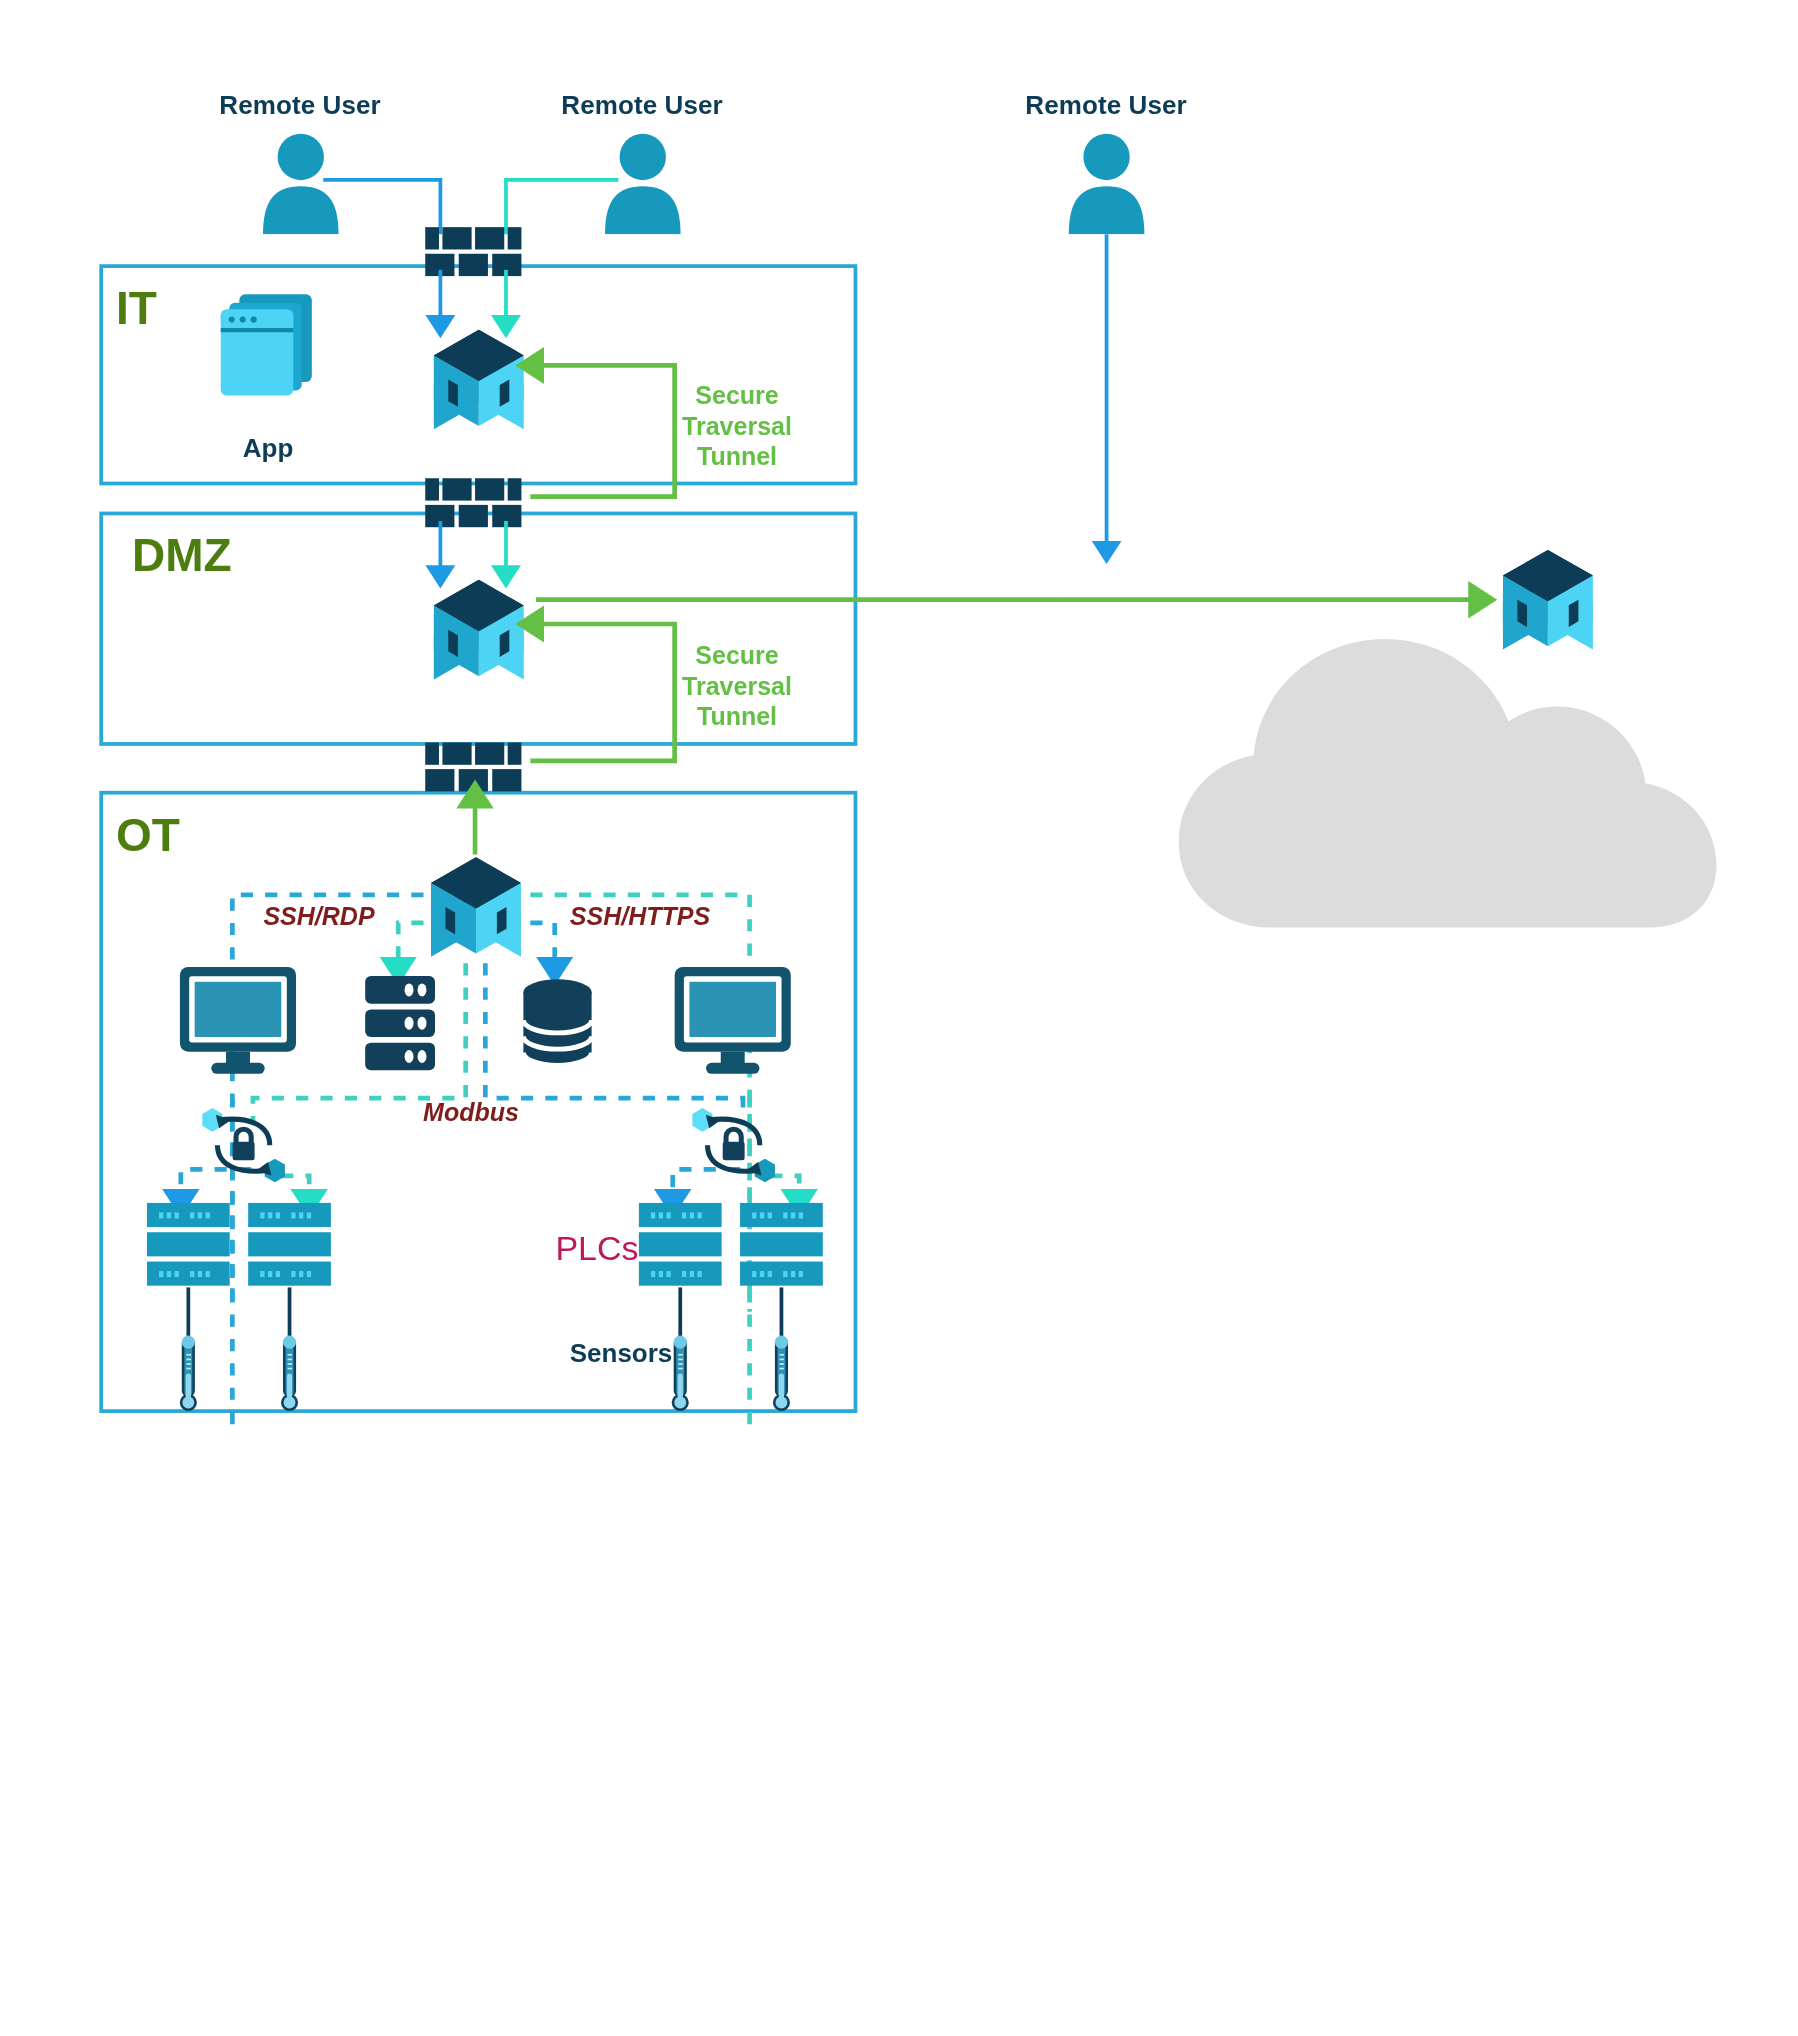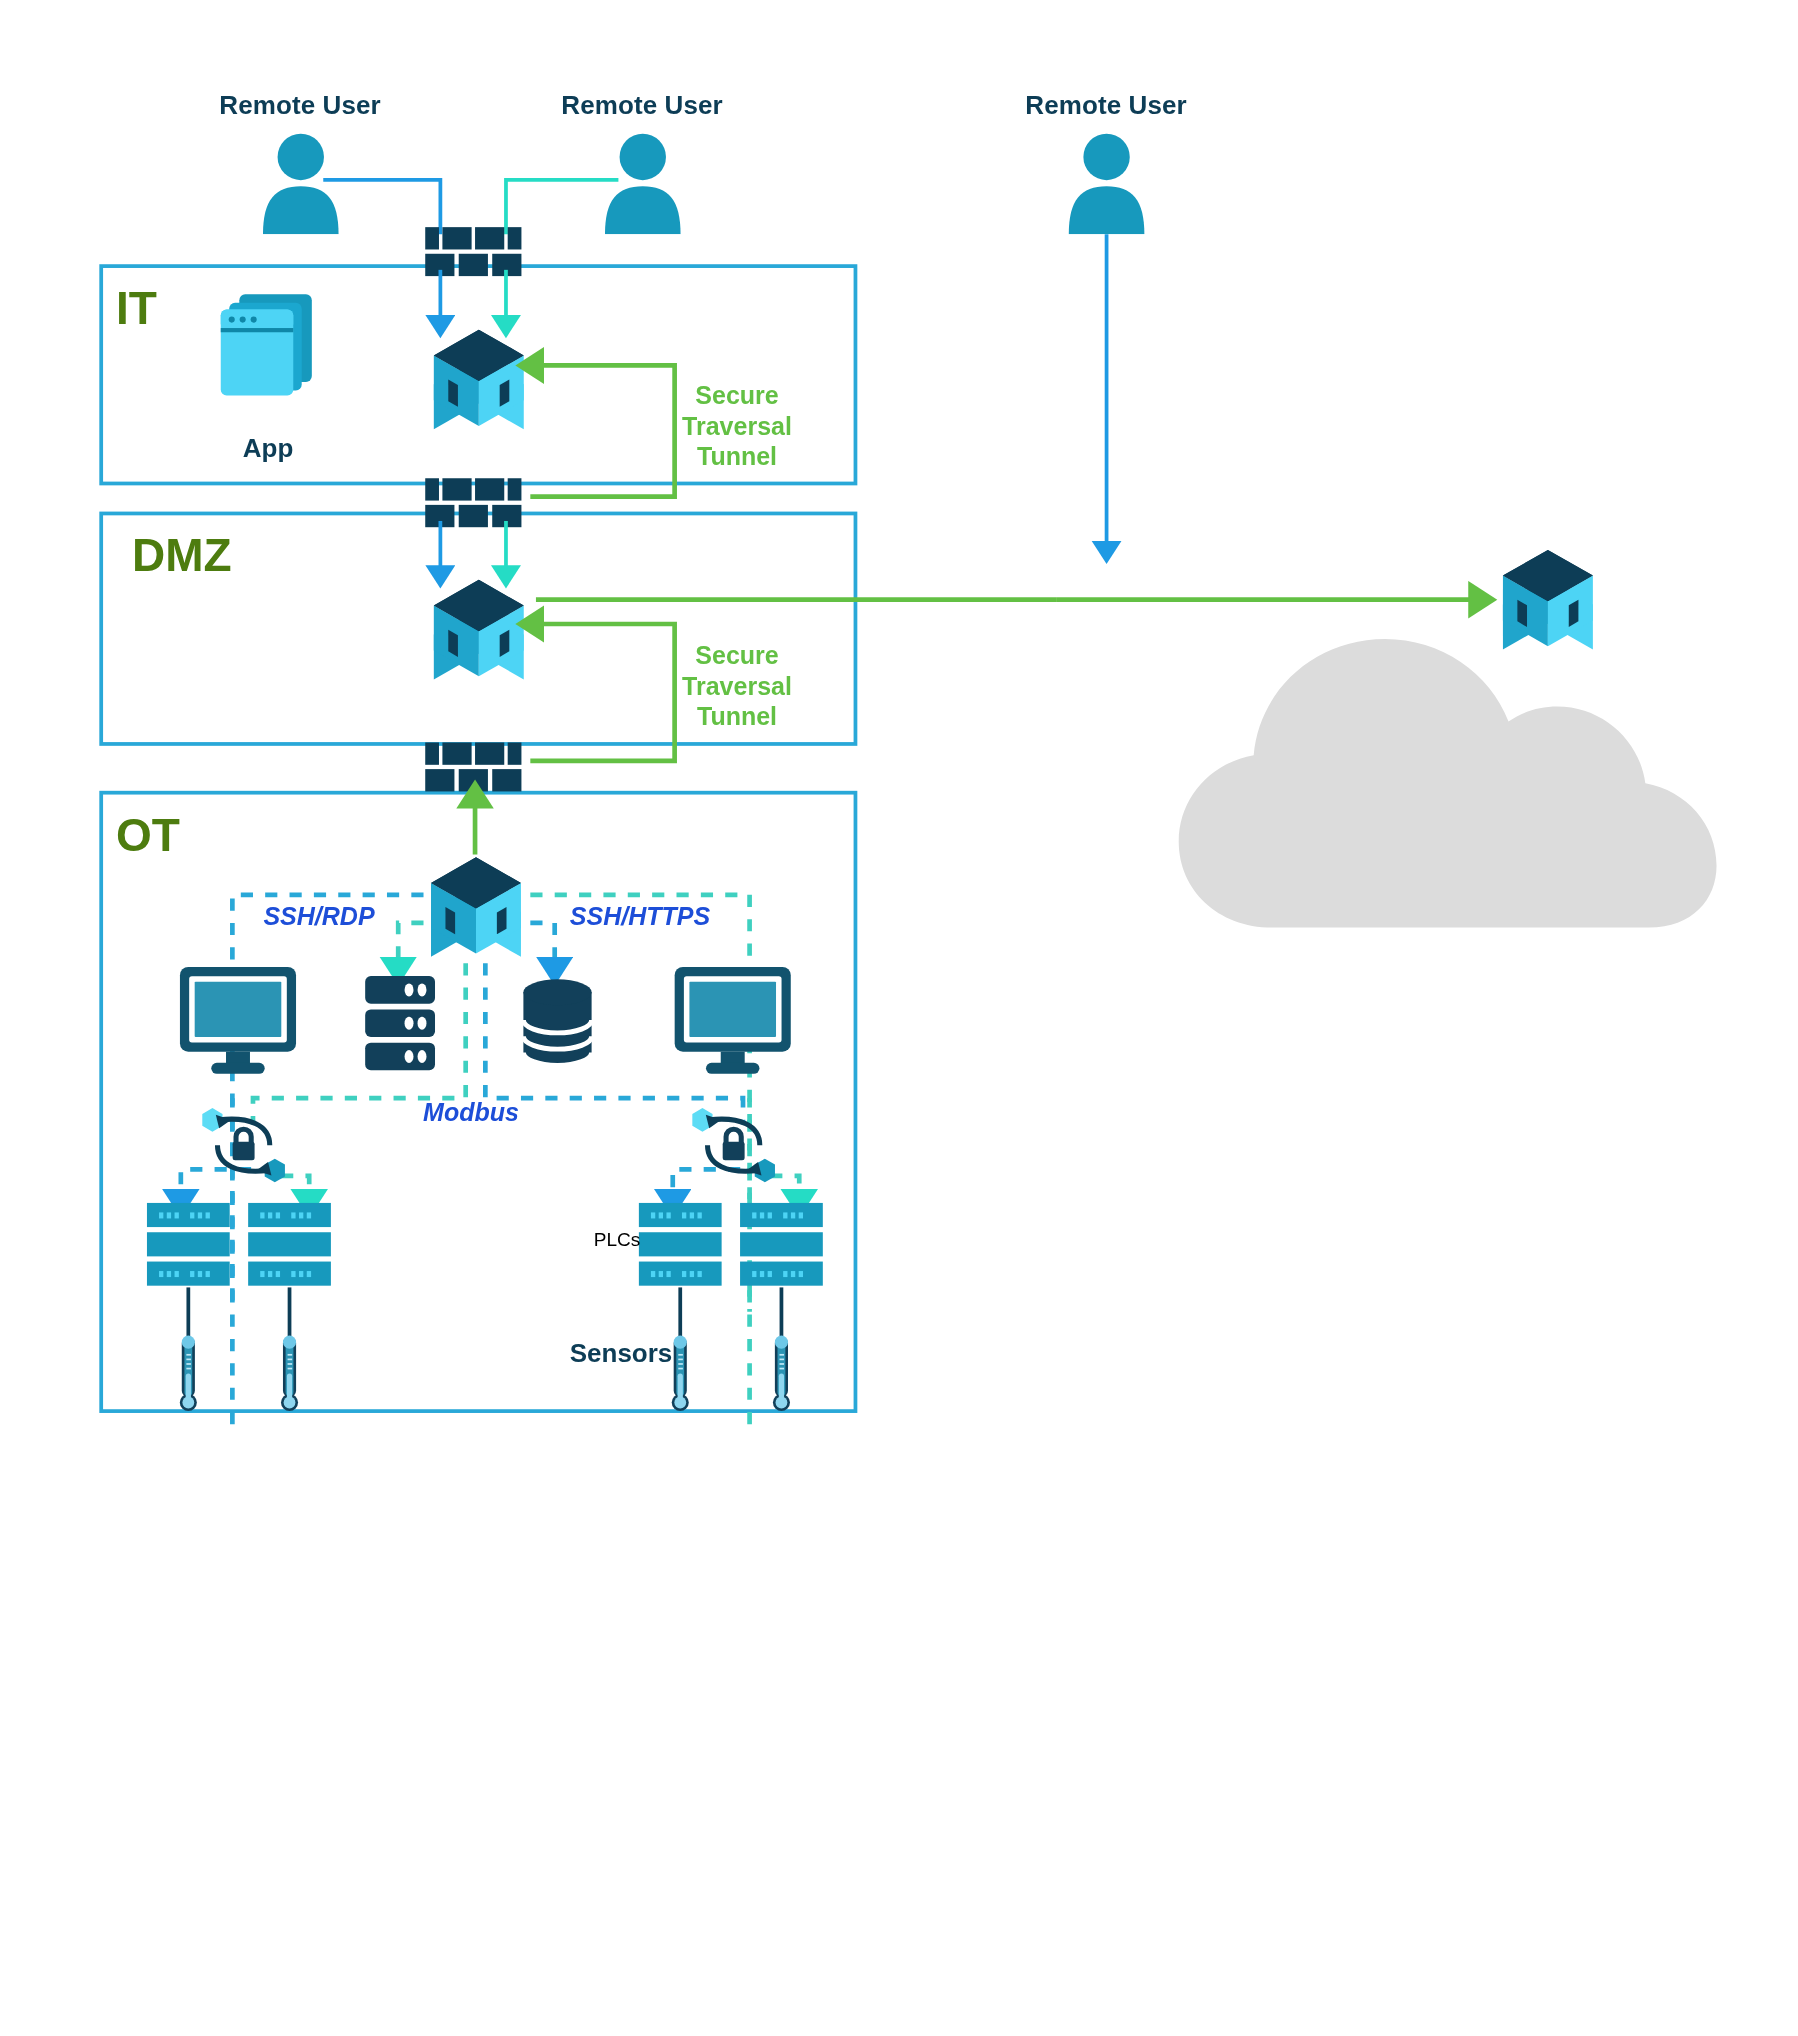--- a/index.html
+++ b/index.html
@@ -51,29 +51,28 @@
     color: #63c councils;
     line-height: 1.22;
     text-align: center;
     transform: translateX(-50%);
     color: #63c044;
   }
   .proto-label {
     font-size: 25px;
     font-weight: bold;
     font-style: italic;
-    color: #1d4ed8;
+    color: #7f1d1d;
     transform: translateX(-50%);
   }
   .plcs-label {
-    font-size: 19px;
+    font-size: 34px;
     font-weight: normal;
-    color: #000000;
-    transform: translateX(-50%);
-    margin-left: 20px;
+    color: #be185d;
+    transform: translateX(-50%);
   }
   .sensors-label {
     font-size: 26px;
     font-weight: bold;
     color: #0d3d56;
     transform: translateX(-50%);
   }
 </style>
 </head>
 <body>

